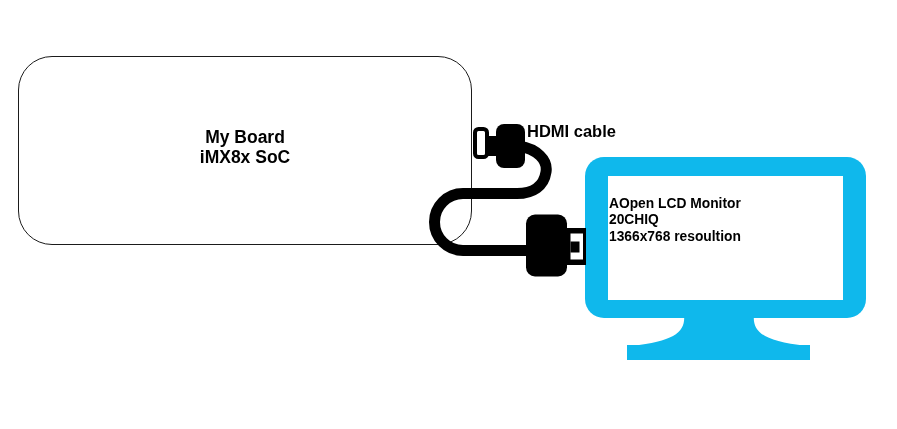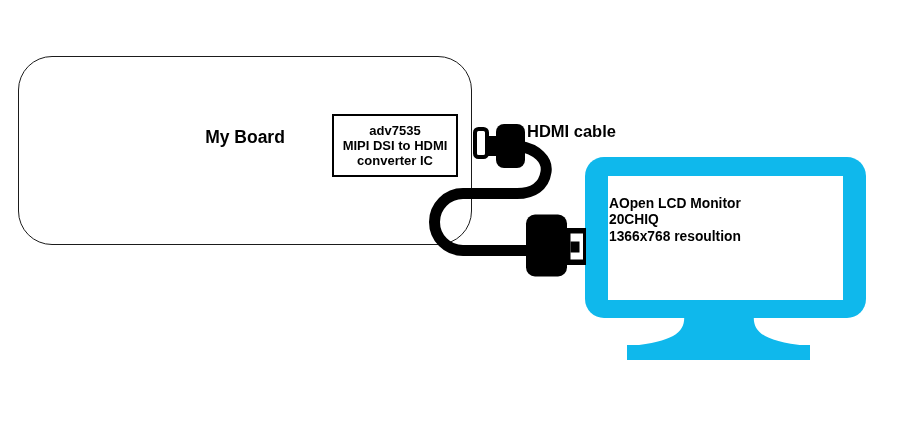--- a/index.html
+++ b/index.html
@@ -92,27 +92,23 @@
 </style>
 </head>
 <body>
 
 <div id="canvas">
 
   <div class="board"></div>
 
   <div class="board-title">
     <div>My Board</div>
+    <div>iMX8x SoC</div>
   </div>
 
-  <div class="converter-box">
-    <div>adv7535</div>
-    <div>MIPI DSI to HDMI</div>
-    <div>converter IC</div>
-  </div>
 
   <div class="hdmi-cable-label">HDMI cable</div>
 
   <svg class="graphic-layer" width="897" height="429" viewBox="0 0 897 429">
 
     <g>
       <rect x="585" y="157" width="281" height="161" rx="19" fill="#0FB8EC"></rect>
       <rect x="608" y="176" width="235" height="124" fill="#FFFFFF"></rect>
       <path d="M 684 314 L 754 314 C 752 332 763 341 806 346 L 632 346 C 675 341 686 332 684 314 Z" fill="#0FB8EC"></path>
       <rect x="627" y="345" width="183" height="15" fill="#0FB8EC"></rect>

